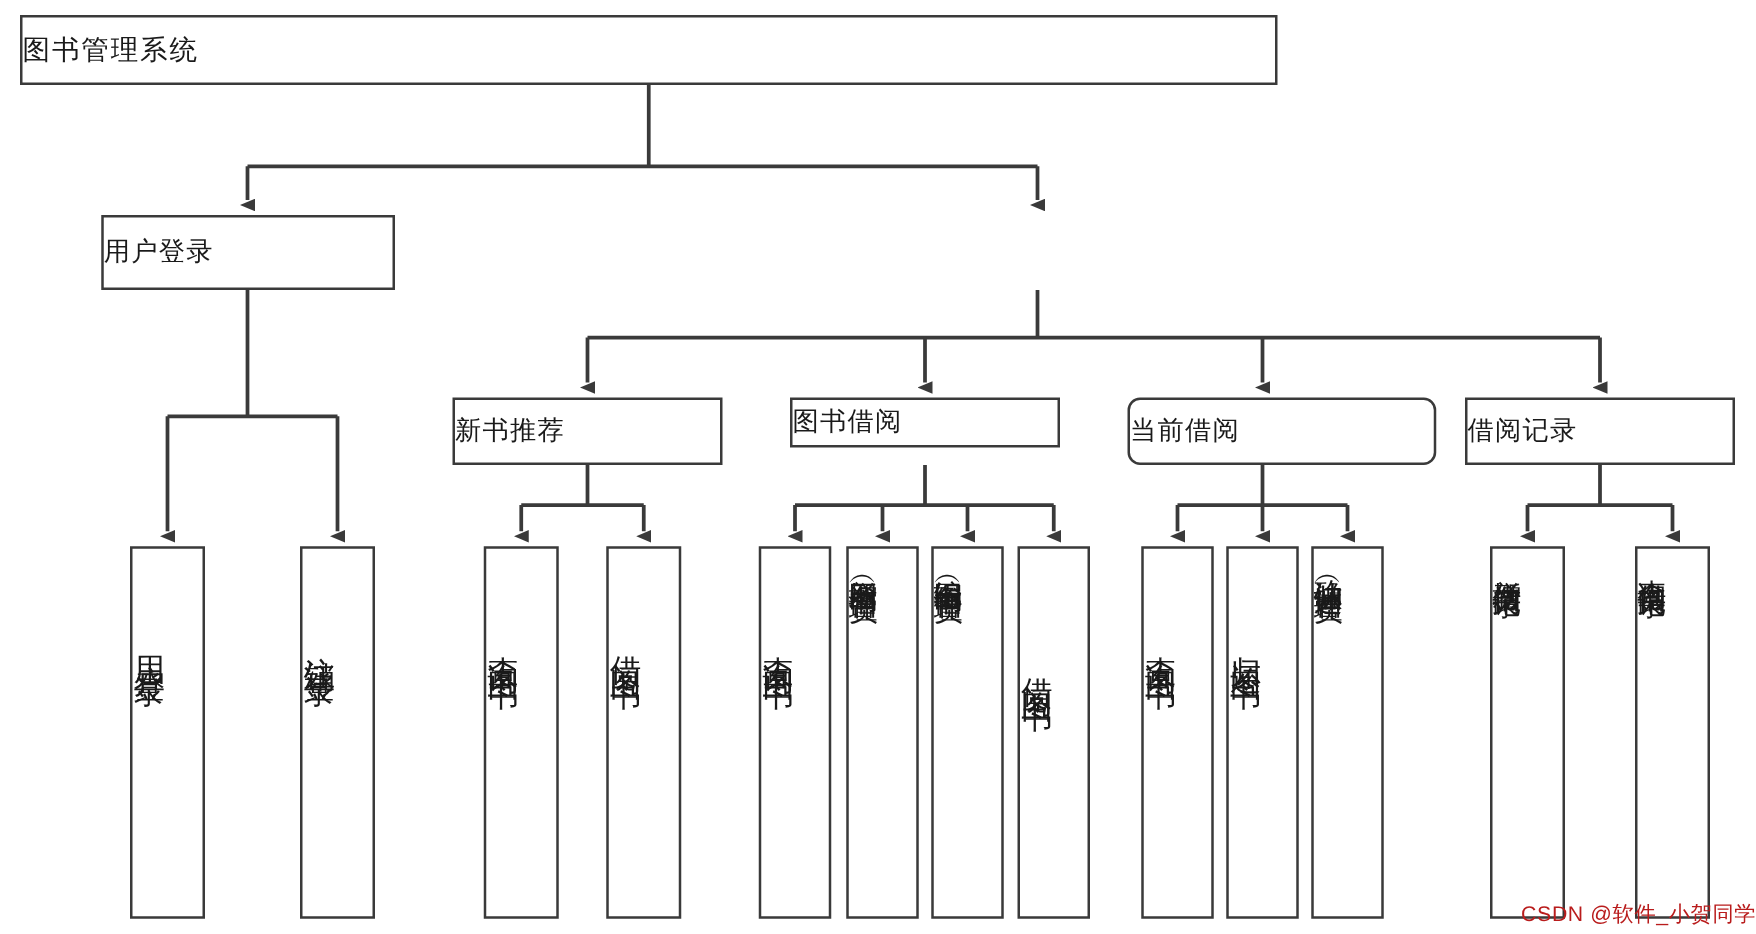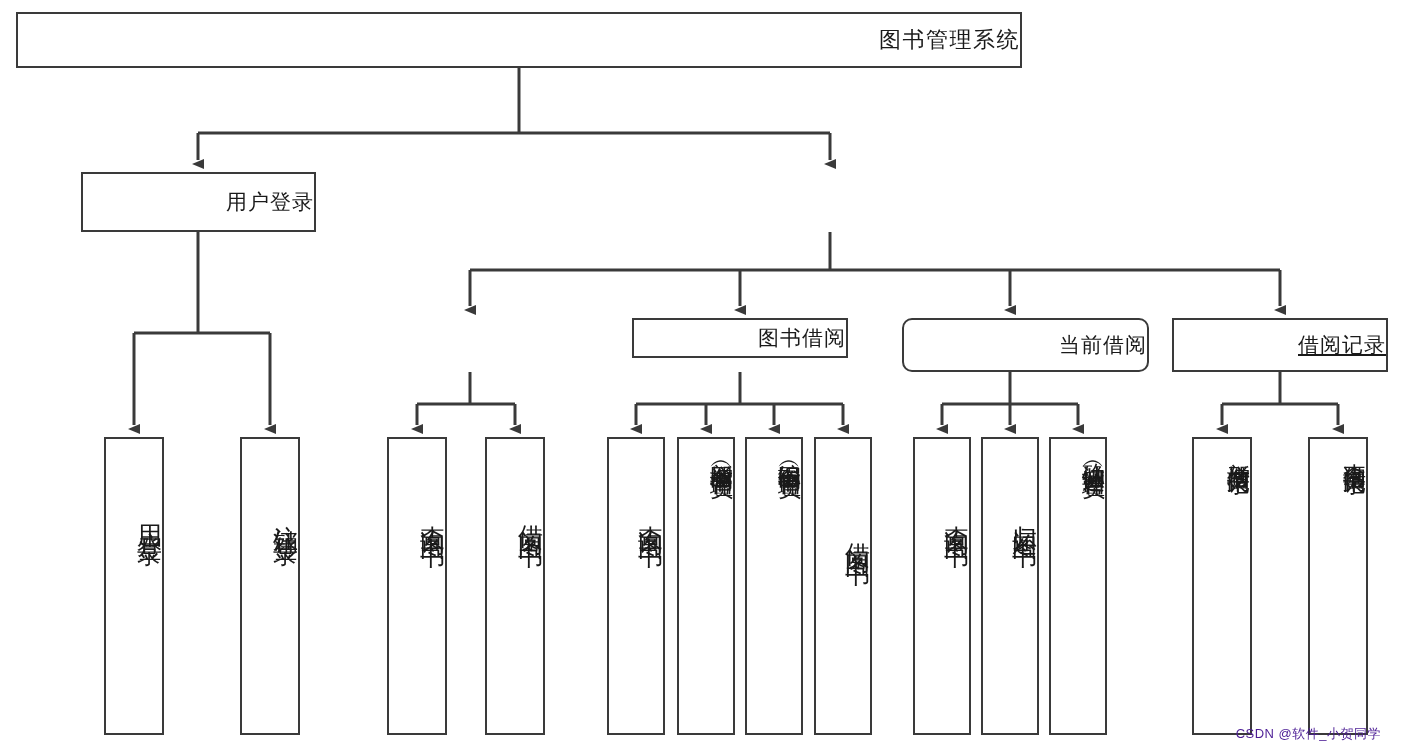--- a/index.html
+++ b/index.html
@@ -13,21 +13,21 @@
   #canvas{position:absolute;left:0;top:0;width:1405px;height:747px;}
   svg#wires{position:absolute;left:0;top:0;width:1405px;height:747px;}
 
   .node{
     position:absolute;
     box-sizing:border-box;
     background:#ffffff;
     border:2.5px solid #3a3a3a;
     display:flex;
     align-items:center;
-    justify-content:flex-end;
+    justify-content:flex-start;
     color:#1a1a1a;
   }
   .node .lbl{
     display:block;
     text-align:center;
     line-height:1.18;
     white-space:nowrap;
   }
   
   .node.h .lbl{
@@ -54,24 +54,24 @@
   }
   .node.v.mid .lbl{
     padding-top:60px;
   }
   .node.v.mid2 .lbl{
     padding-top:78px;
   }
 
   #watermark{
     position:absolute;
-    right:24px;
+    right:0;
     bottom:4px;
-    font-size:13px;
-    color:#4c1d95;
+    font-size:17px;
+    color:#b91c1c;
     letter-spacing:0.5px;
     white-space:nowrap;
     pointer-events:none;
   }
 </style>
 </head>
 <body>
 
 <div id="canvas">
 
@@ -126,27 +126,30 @@
   </svg>
 
   <div class="node h root" style="left:16px;top:12px;width:1006px;height:56px;">
     <span class="lbl">图书管理系统</span>
   </div>
 
   <div class="node h" style="left:81px;top:172px;width:235px;height:60px;">
     <span class="lbl">用户登录</span>
   </div>
 
+  <div class="node h" style="left:362px;top:318px;width:216px;height:54px;">
+    <span class="lbl">新书推荐</span>
+  </div>
   <div class="node h" style="left:632px;top:318px;width:216px;height:40px;">
     <span class="lbl">图书借阅</span>
   </div>
   <div class="node h" style="left:902px;top:318px;width:247px;height:54px;border-radius:10px;">
     <span class="lbl">当前借阅</span>
   </div>
-  <div class="node h" style="left:1172px;top:318px;width:216px;height:54px;text-decoration:underline;">
+  <div class="node h" style="left:1172px;top:318px;width:216px;height:54px;">
     <span class="lbl">借阅记录</span>
   </div>
 
   <div class="node v mid" style="left:104px;top:437px;width:60px;height:298px;">
     <span class="lbl">用户登录</span>
   </div>
   <div class="node v mid" style="left:240px;top:437px;width:60px;height:298px;">
     <span class="lbl">注销登录</span>
   </div>
 

